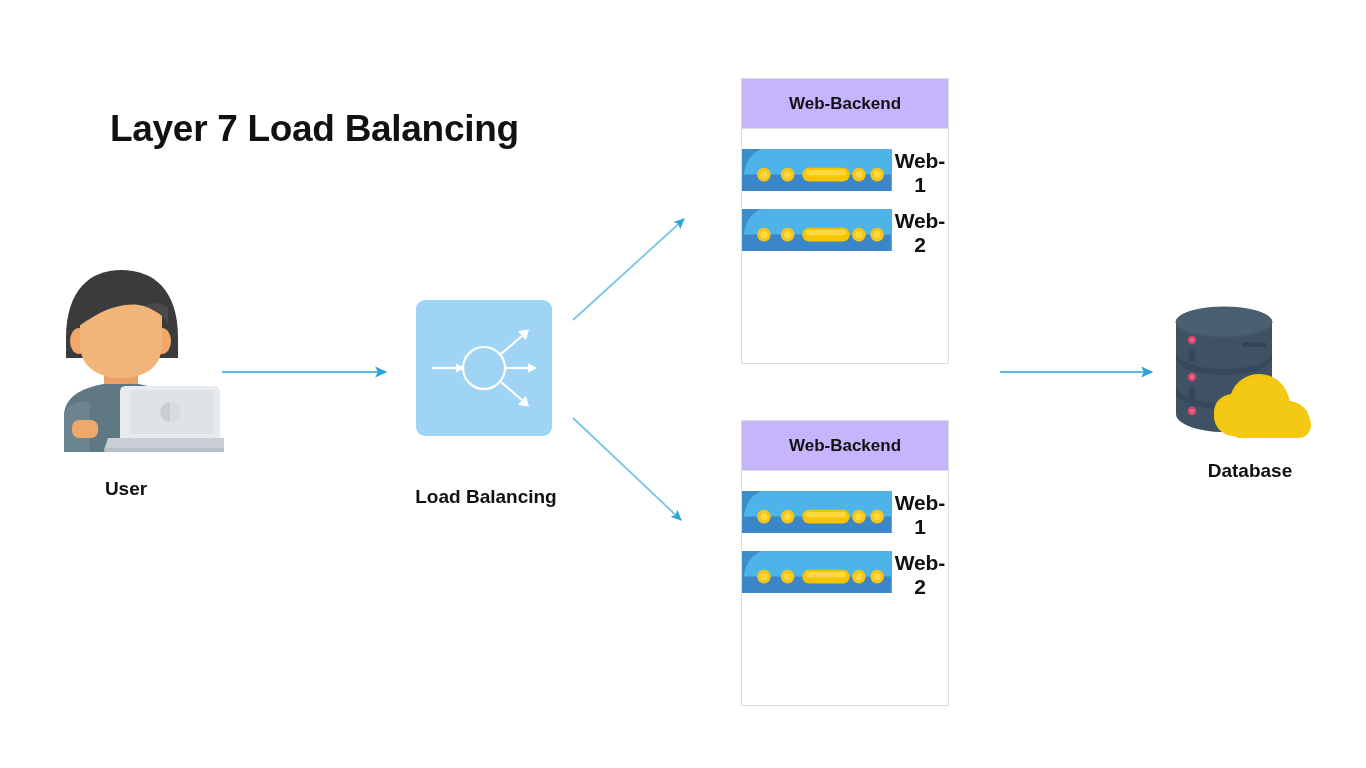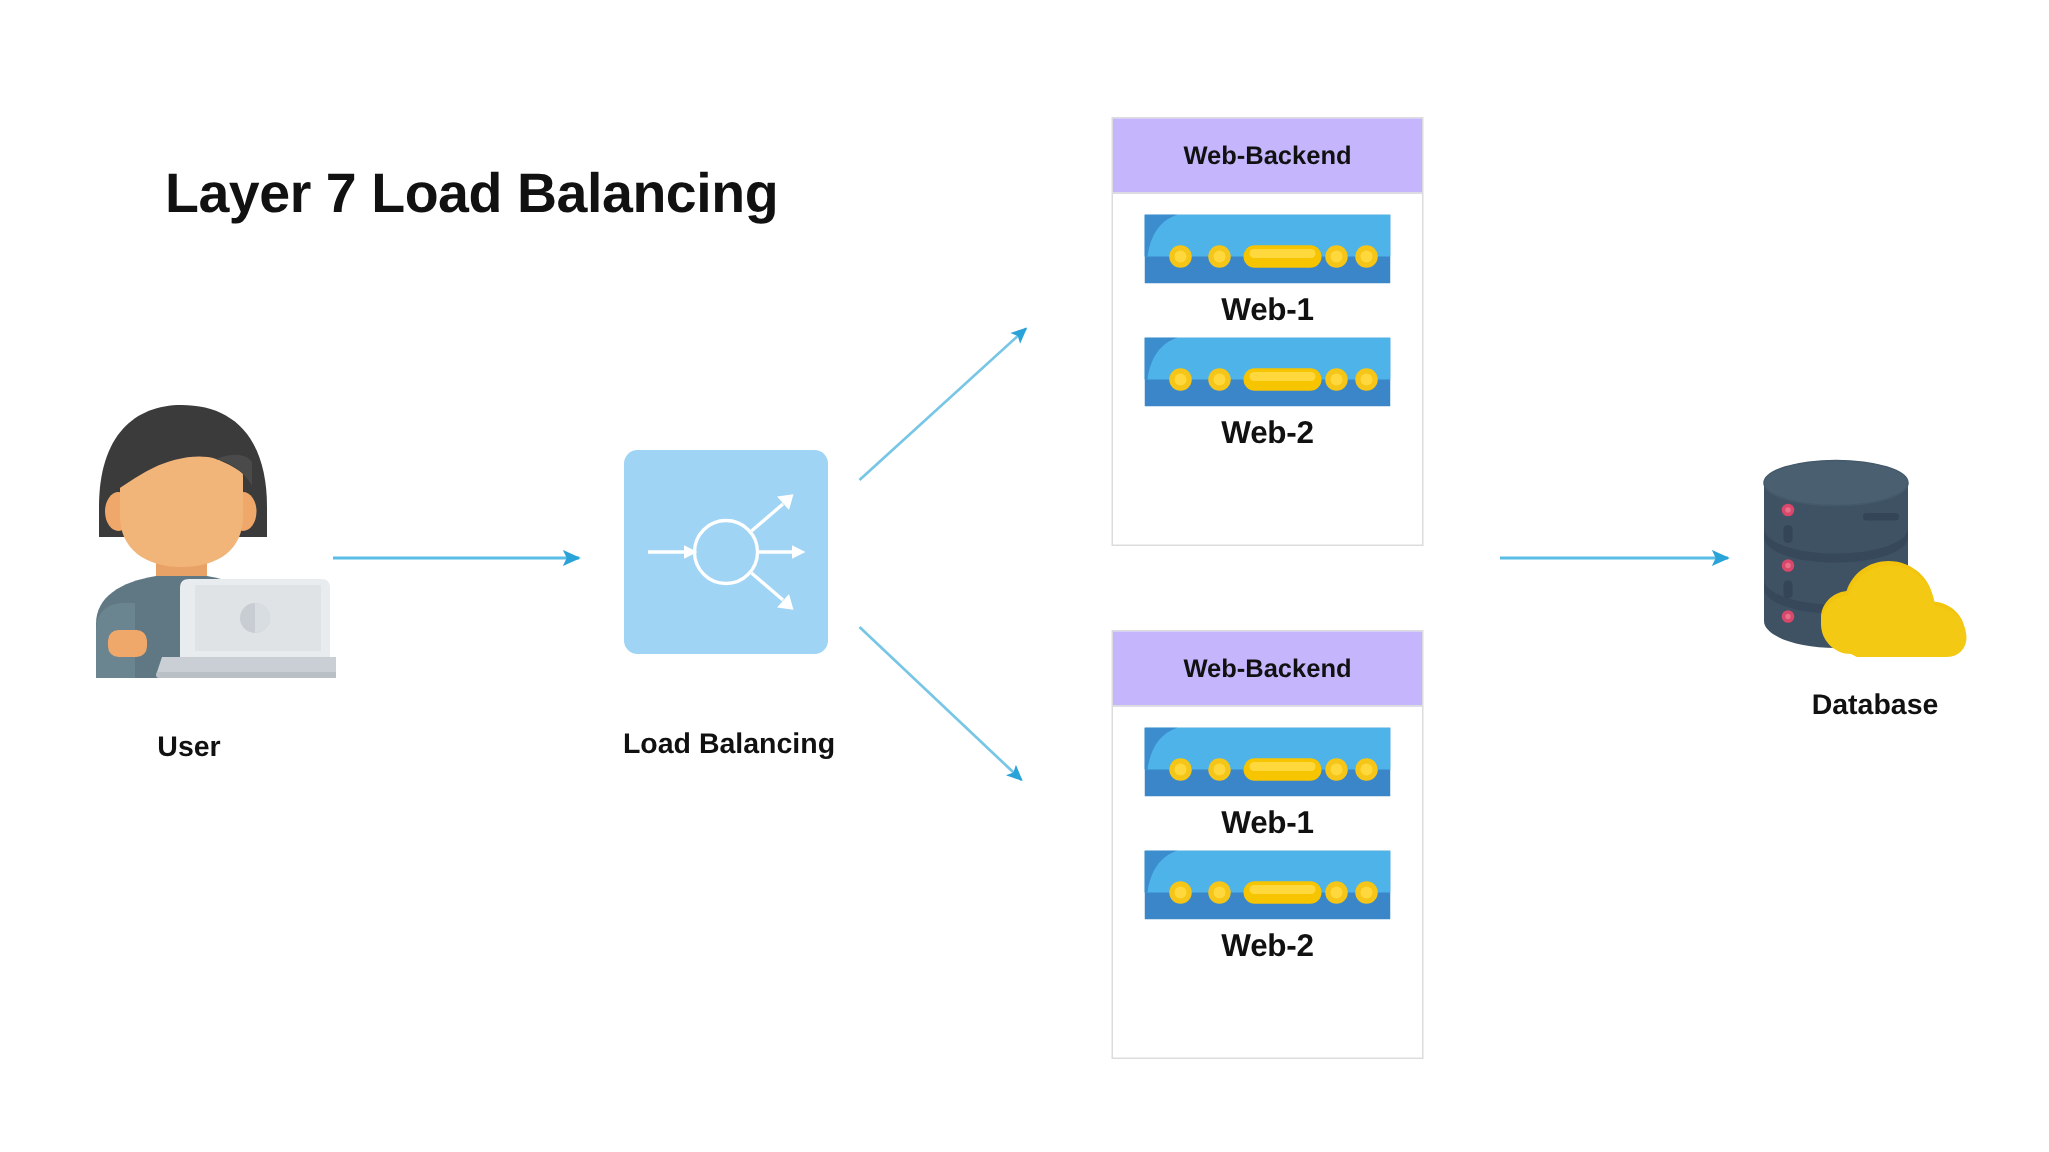--- a/index.html
+++ b/index.html
@@ -35,21 +35,21 @@
   .node-caption {
     font-size: 19px;
     font-weight: bold;
     color: #111111;
     text-align: center;
     white-space: nowrap;
   }
 
   
   #user-node { left: 28px; top: 262px; width: 196px; height: 190px; }
-  #user-caption { left: 28px; top: 488px; width: 196px; }
+  #user-caption { left: 28px; top: 478px; width: 196px; }
 
   
   #lb-node { left: 416px; top: 300px; width: 136px; height: 136px; }
   #lb-caption { left: 386px; top: 486px; width: 200px; }
 
   
   #db-node { left: 1168px; top: 300px; width: 150px; height: 140px; }
   #db-caption { left: 1150px; top: 460px; width: 200px; }
 
   
@@ -71,21 +71,21 @@
     font-size: 17px;
     font-weight: bold;
     color: #111111;
     border-bottom: 1px solid #dcdcdc;
   }
   .backend-body {
     padding-top: 14px;
   }
   .server-entry {
     display: flex;
-    flex-direction: column;
+    flex-direction: row;
     align-items: center;
     text-align: center;
   }
   .server-entry + .server-entry { margin-top: 6px; }
   .server-label {
     font-size: 21px;
     font-weight: bold;
     color: #111111;
     margin-top: 6px;
     letter-spacing: -0.2px;

